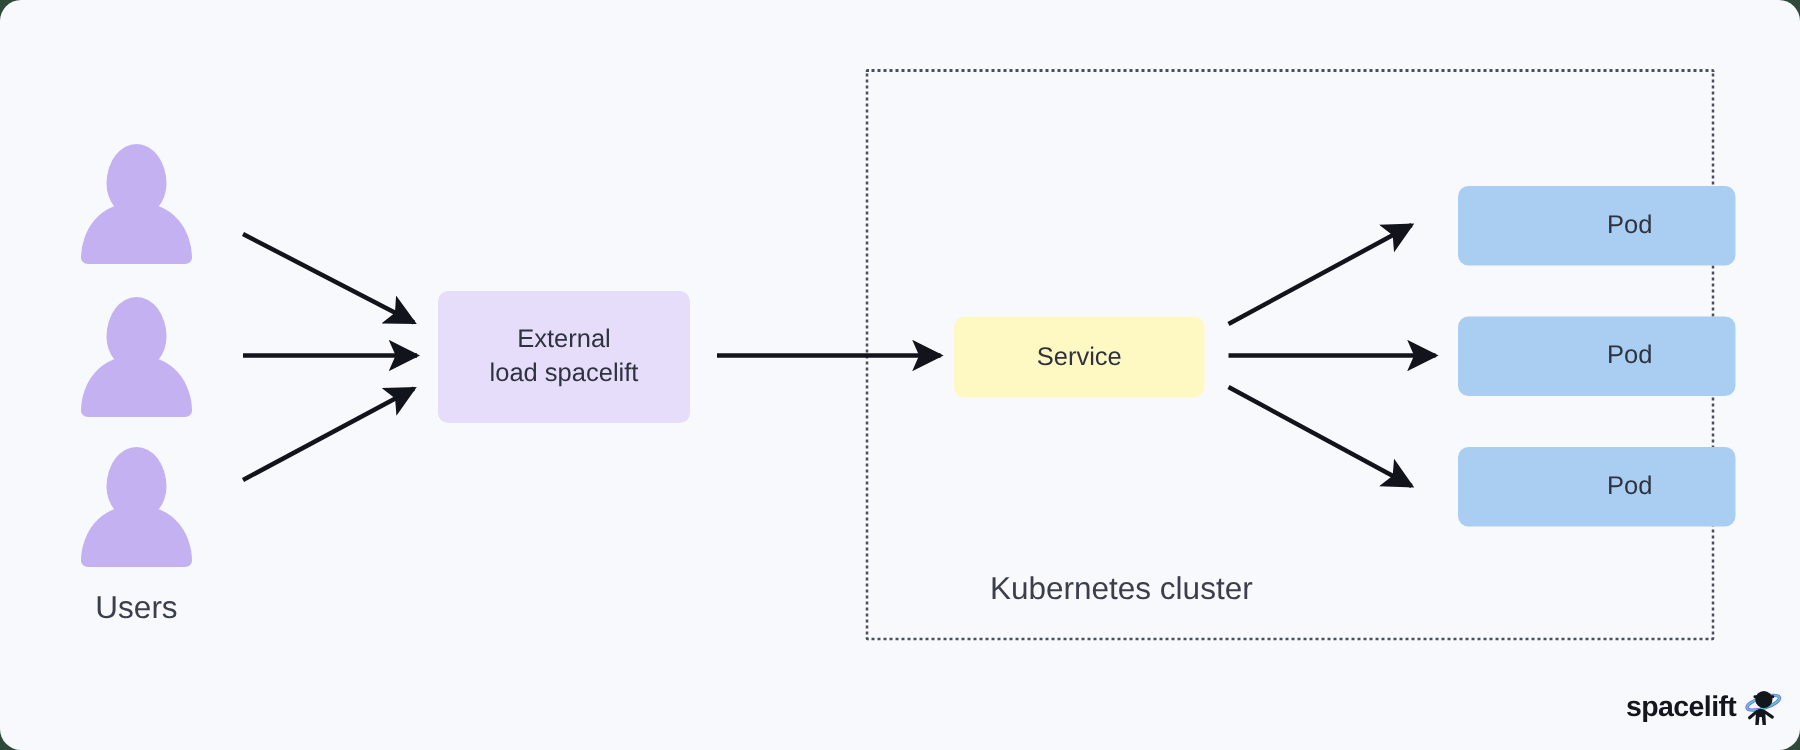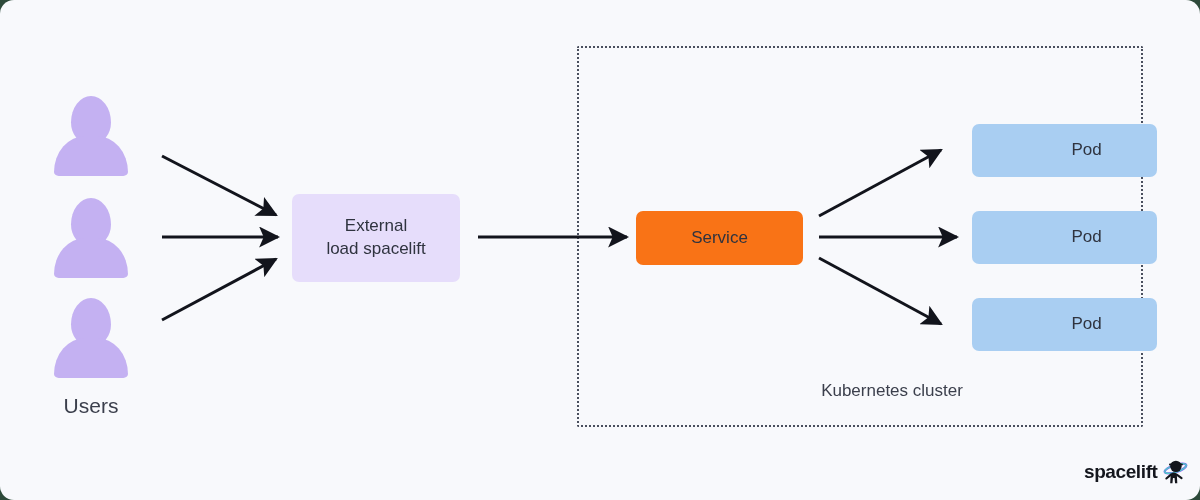--- a/index.html
+++ b/index.html
@@ -66,45 +66,44 @@
     text-align: center;
     border-radius: 7px;
     font-size: 17px;
     color: #2f333f;
     line-height: 1.35;
   }
   .box-lb {
     background: #e6ddfb;
   }
   .box-service {
-    background: #f97316;
+    background: #fef9c3;
   }
   .box-pod {
     background: #a9cef2;
     padding-left: 44px;
   }
 
   
   #cluster-rect {
     position: absolute;
     left: 577px;
     top: 46px;
     width: 566px;
     height: 381px;
     border: 2px dotted #4a4f5e;
     border-radius: 2px;
     box-sizing: border-box;
   }
   #cluster-label {
     position: absolute;
-    left: 732px;
+    left: 660px;
     top: 381px;
     width: 320px;
-    text-align: center;
-    font-size: 17px;
+    font-size: 21px;
     color: #3b3f4c;
   }
 
   
   #arrows {
     position: absolute;
     left: 0;
     top: 0;
     width: 1200px;
     height: 500px;

